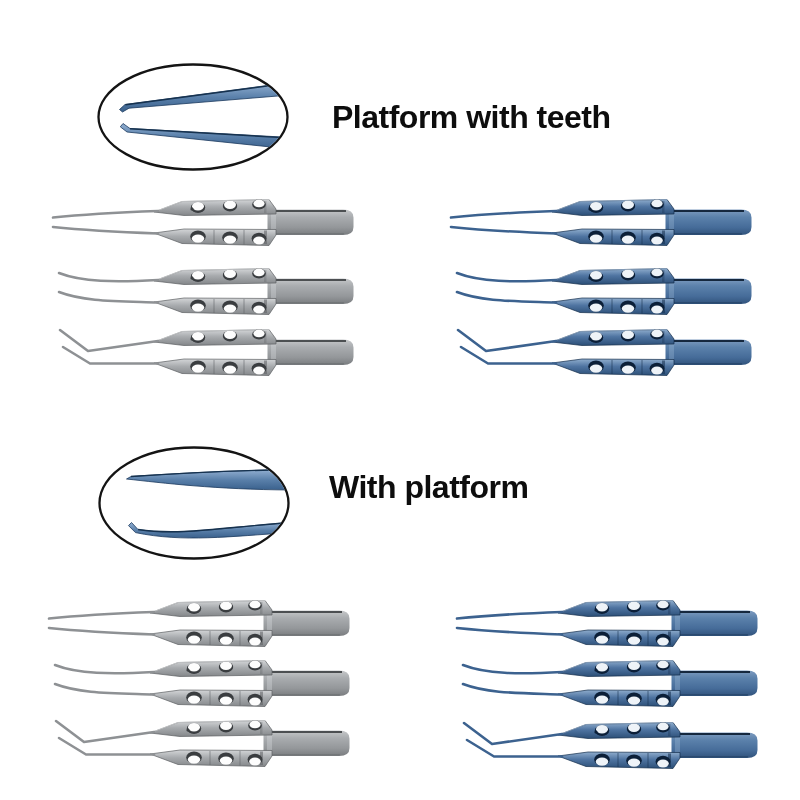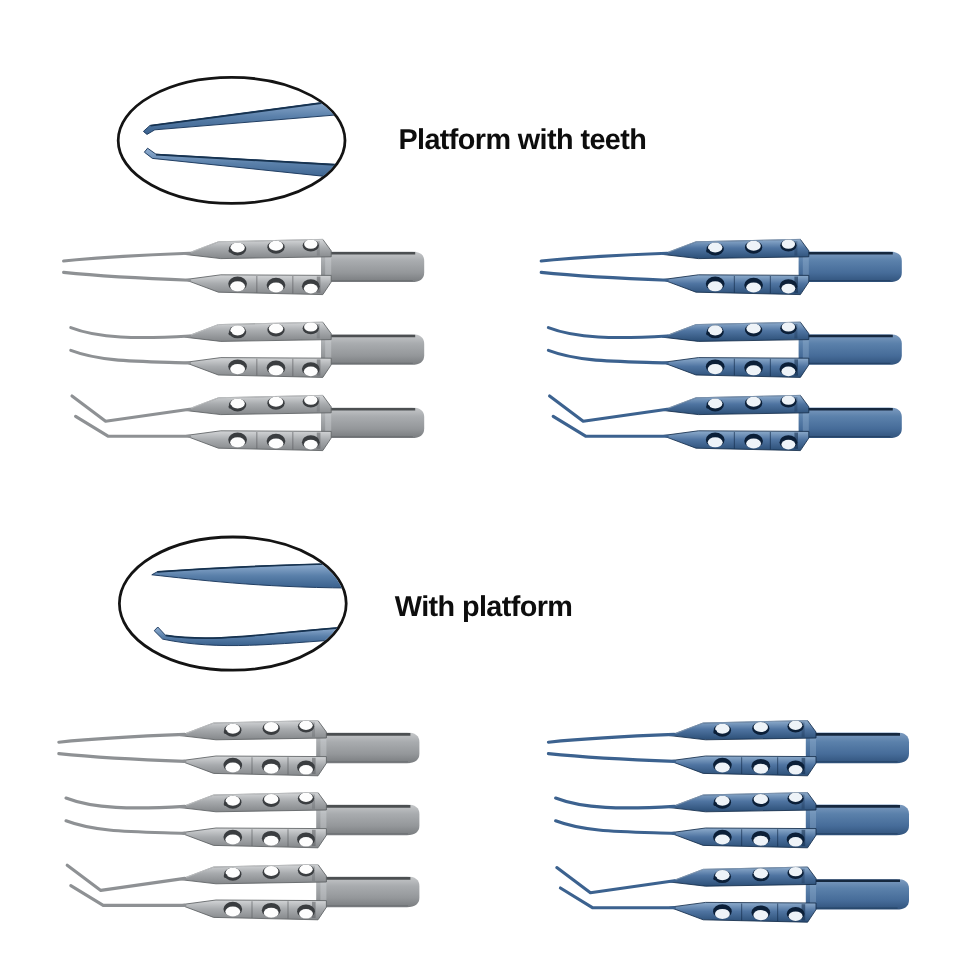--- a/index.html
+++ b/index.html
@@ -1,19 +1,19 @@
 <!DOCTYPE html>
 <html><head>
 <meta charset="utf-8">
 <style>
   html,body{margin:0;padding:0;background:#ffffff;}
   body{width:800px;height:800px;position:relative;overflow:hidden;
        font-family:"Liberation Sans", sans-serif;}
   .abs{position:absolute;}
-  .caption{position:absolute;font-weight:700;font-size:24px;letter-spacing:-0.5px;
+  .caption{position:absolute;font-weight:700;font-size:32px;letter-spacing:-0.5px;
            color:#0d0d0d;white-space:nowrap;line-height:42px;}
   .fx{position:absolute;width:320px;height:70px;}
   .fx svg{display:block;overflow:visible;}
   .inset{position:absolute;}
   
   .gray{ --arm:url(#gArmGray); --handle:url(#gHandleGray);
          --edge:#5c5f62; --edge2:#3f4245; --blade:#8e9194;
          --hole:#3a3d40; --holeLite:#fdfdfd; --hl:#e6e8ea; }
   .blue{ --arm:url(#gArmBlue); --handle:url(#gHandleBlue);
          --edge:#132c4a; --edge2:#0b1c31; --blade:#3c628f;
@@ -155,21 +155,21 @@
         </clipPath>
       <ellipse cx="97" cy="58" rx="94.5" ry="55.5" fill="#ffffff" stroke="#141414" stroke-width="2.3"></ellipse>
       <g clip-path="url(#clipOv2)">
         <path d="M 194 24.5 C 120 26 70 29 34 31.5 L 29.5 34 C 66 38 118 44.5 194 45 Z" fill="url(#gBladeInset)" stroke="#1c3a5e" stroke-width="0.8"></path>
         <path d="M 194 24.5 C 120 26 70 29 34 31.5" stroke="#16324f" stroke-width="1.4" fill="none"></path>
         <path d="M 194 77.5 C 128 82 84 91 41 84.5 L 34.5 77.5 L 31.5 80.6 L 38.5 87.6 C 86 97.5 132 91.5 194 87.5 Z" fill="url(#gBladeInset)" stroke="#1c3a5e" stroke-width="0.8"></path>
         <path d="M 194 77.5 C 128 82 84 91 41 84.5" stroke="#16324f" stroke-width="1.4" fill="none"></path>
       </g>
     </svg>
   </div>
-  <div class="caption" style="left:329px;top:485px;">With platform</div>
+  <div class="caption" style="left:329px;top:466px;">With platform</div>
 
   <div class="fx gray" style="left:38px;top:590px;">
       <svg viewBox="0 0 320 70" width="320" height="70">
         <use href="#fx-straight"></use>
       </svg>
     </div>
   <div class="fx gray" style="left:38px;top:650px;">
       <svg viewBox="0 0 320 70" width="320" height="70">
         <use href="#fx-curved"></use>
       </svg>

